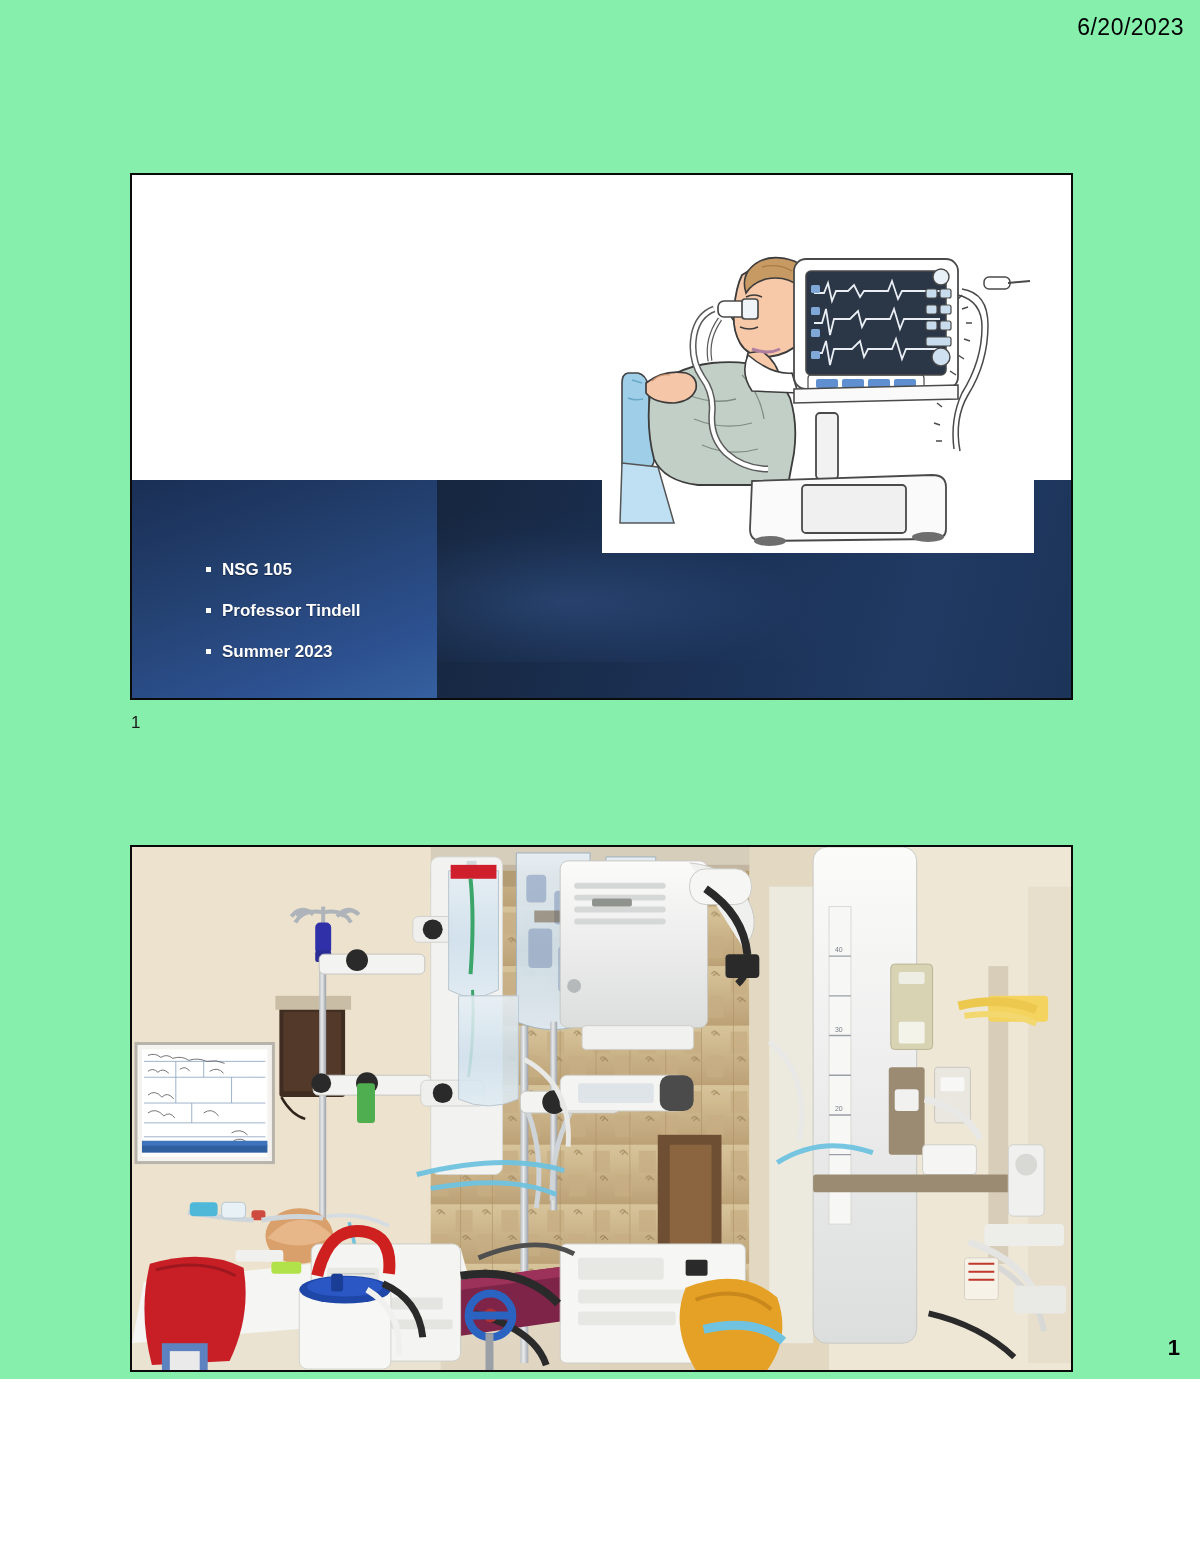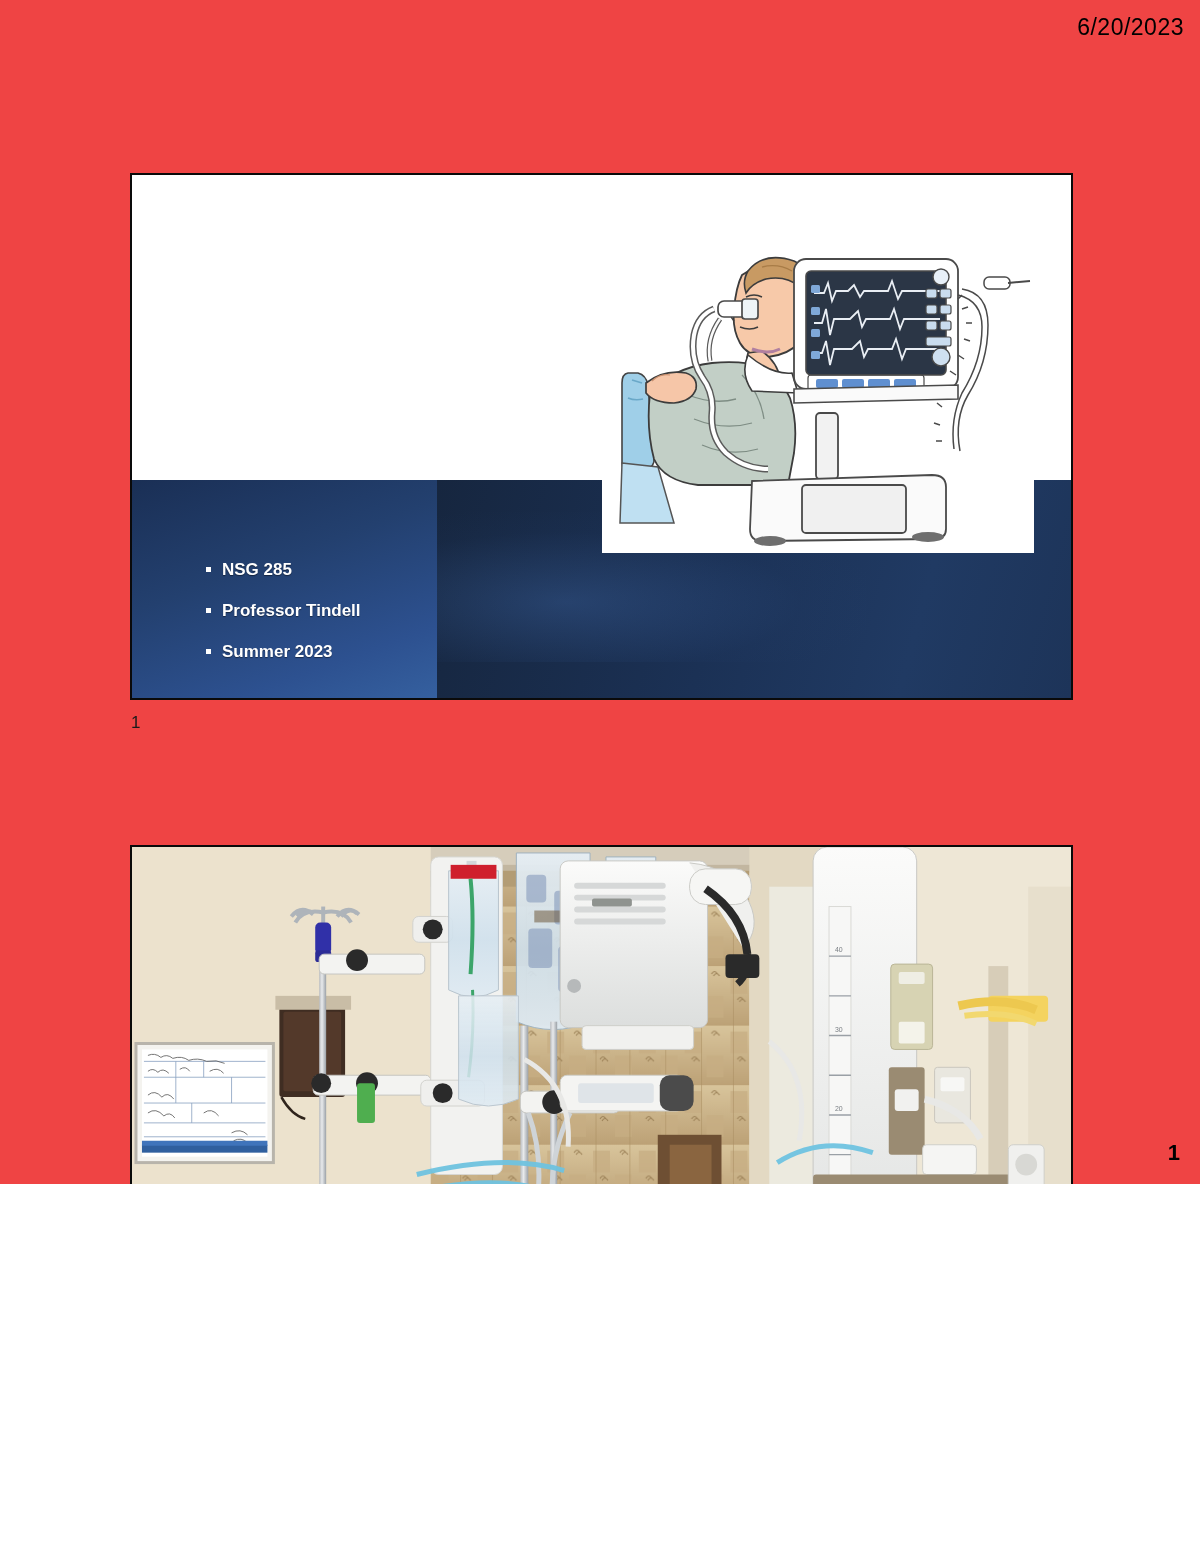--- a/index.html
+++ b/index.html
@@ -8,22 +8,22 @@
     padding: 0;
     background: #ffffff;
   }
   body {
     font-family: "Liberation Sans", sans-serif;
     color: #000000;
   }
   .page {
     position: relative;
     width: 1200px;
-    height: 1184px;
-    background: #ef4444;
+    height: 1379px;
+    background: #86efac;
     overflow: hidden;
     text-align: center;
   }
 
   
   .header-date {
     position: absolute;
     top: 14px;
     right: 16px;
     font-size: 23px;
@@ -166,21 +166,21 @@
 
     <div class="s1-band">
       <div class="s1-band-sheen"></div>
       <div class="s1-band-left"></div>
       <div class="s1-band-glow"></div>
     </div>
 
     <div class="s1-bullets">
       <div class="s1-bullet">
         <span class="sq"></span>
-        <span>NSG 285</span>
+        <span>NSG 105</span>
       </div>
       <div class="s1-bullet">
         <span class="sq"></span>
         <span>Professor Tindell</span>
       </div>
       <div class="s1-bullet">
         <span class="sq"></span>
         <span>Summer 2023</span>
       </div>
     </div>

